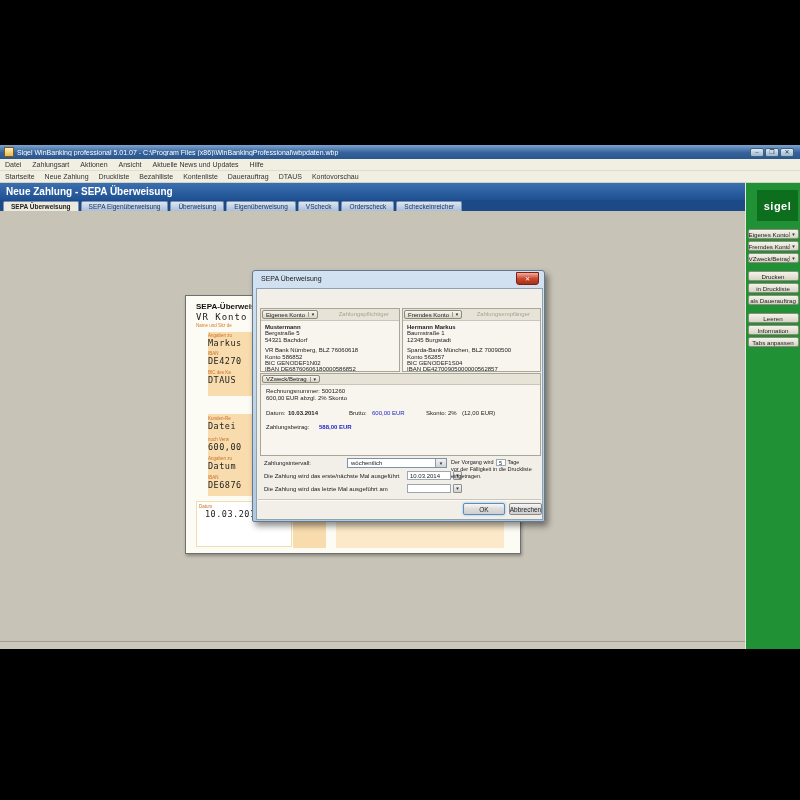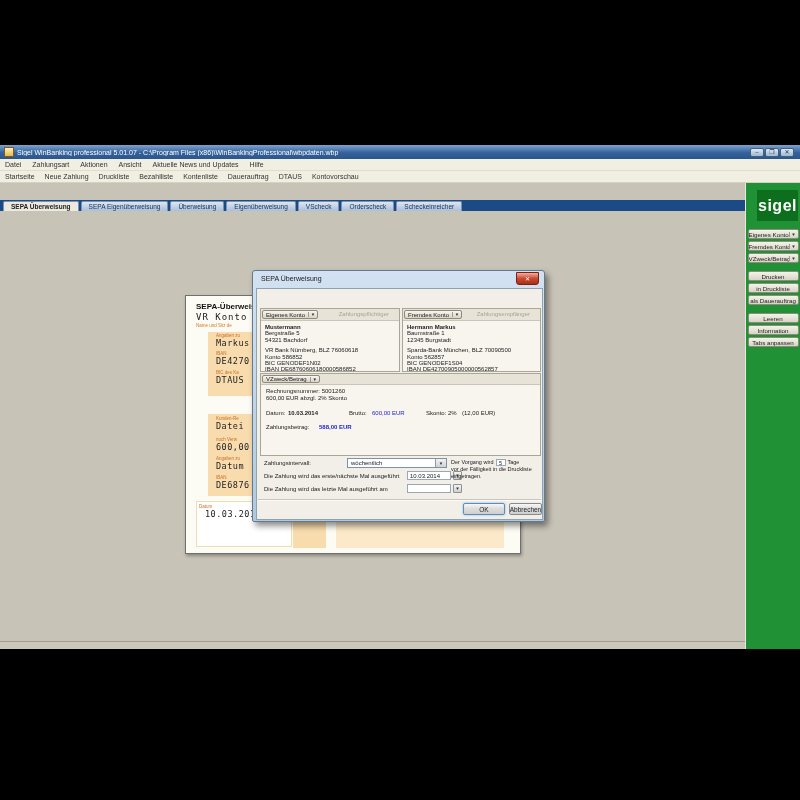--- a/index.html
+++ b/index.html
@@ -37,42 +37,42 @@
     border-radius:2px 2px 0 0;box-sizing:border-box;white-space:nowrap;}
   .tab.active{background:#eceade;color:#222;font-weight:bold;}
 
   .bottomstrip{position:absolute;top:496px;left:0;width:745px;height:8px;
     background:#cbc7bb;border-top:1px solid #a19d91;box-sizing:border-box;}
 
   
   .sidebar{position:absolute;top:38px;left:745px;width:55px;height:466px;
     background:#209135;border-left:1px solid #e8e8dc;box-sizing:border-box;}
   .logo{margin:7px 0 0 11px;width:41px;height:31px;background:#0d6e1d;color:#fff;
-    font-weight:bold;font-size:16px;display:flex;align-items:center;justify-content:center;letter-spacing:0.5px;}
+    font-weight:bold;font-size:11px;display:flex;align-items:center;justify-content:center;letter-spacing:0.5px;}
   .sb-btn{margin:2px auto 0;width:51px;height:10px;background:linear-gradient(#f4f2ea,#d8d4c6);
     border:1px solid #8e8b7d;border-radius:2px;font-size:6.2px;color:#222;
     display:flex;align-items:center;box-sizing:border-box;cursor:default;}
   .sb-btn .lbl{flex:1;text-align:center;white-space:nowrap;overflow:hidden;}
   .sb-btn .arr{width:8px;border-left:1px solid #9e9b8d;text-align:center;font-size:4.5px;color:#333;flex:none;}
   .sb-gap{margin-top:8px;}
 
   
   .paper-form{position:absolute;left:185px;top:150px;width:336px;height:259px;
     background:#fdfcf4;border:1px solid #6f6f6f;box-shadow:1px 2px 3px rgba(0,0,0,0.3);
     box-sizing:border-box;overflow:hidden;}
   .form-title{position:absolute;left:10px;top:6px;font-size:8px;font-weight:bold;color:#111;}
   .form-bank{position:absolute;left:10px;top:16px;font-family:"DejaVu Sans Mono",monospace;
     font-size:9px;color:#222;letter-spacing:1px;white-space:nowrap;}
   .form-caption{position:absolute;left:10px;top:27px;font-size:4.5px;color:#d4782a;white-space:nowrap;}
   .orange-a,.orange-b,.orange-c,.orange-d{position:absolute;background:#f8dcae;}
   .orange-a{left:22px;top:36px;right:1px;height:64px;}
   .orange-b{left:22px;top:118px;right:1px;height:82px;}
   .orange-c{left:107px;top:205px;width:33px;height:47px;}
   .orange-d{left:150px;top:218px;width:168px;height:34px;background:#fbe9c9;}
-  .ff{position:absolute;left:8px;white-space:nowrap;}
+  .ff{position:absolute;left:0;white-space:nowrap;}
   .ff .fl{display:block;font-size:4.5px;color:#c96f28;}
   .ff .fv{display:block;font-family:"DejaVu Sans Mono",monospace;font-size:8.5px;color:#222;letter-spacing:0.5px;}
   .datum-box{position:absolute;left:10px;top:205px;width:96px;height:46px;background:#fff;
     border:1px solid #f2ddb2;box-sizing:border-box;}
 
   
   .dialog{position:absolute;left:252px;top:125px;width:293px;height:252px;
     background:linear-gradient(#d3e2f2,#b2c8dc);border:1px solid #62798e;
     border-radius:3px 3px 2px 2px;box-shadow:3px 4px 6px rgba(0,0,0,0.45);box-sizing:border-box;}
   .dlg-title{position:absolute;left:8px;top:4px;font-size:7px;color:#1a1a1a;white-space:nowrap;}
@@ -169,20 +169,23 @@
     <span>Startseite</span>
     <span>Neue Zahlung</span>
     <span>Druckliste</span>
     <span>Bezahlliste</span>
     <span>Kontenliste</span>
     <span>Dauerauftrag</span>
     <span>DTAUS</span>
     <span>Kontovorschau</span>
   </div>
 
+  <div class="bluebar">
+    <span>Neue Zahlung - SEPA Überweisung</span>
+  </div>
 
   <div class="tabstrip">
     <div class="tab active">SEPA Überweisung</div>
     <div class="tab">SEPA Eigenüberweisung</div>
     <div class="tab">Überweisung</div>
     <div class="tab">Eigenüberweisung</div>
     <div class="tab">VScheck</div>
     <div class="tab">Orderscheck</div>
     <div class="tab">Scheckeinreicher</div>
   </div>

